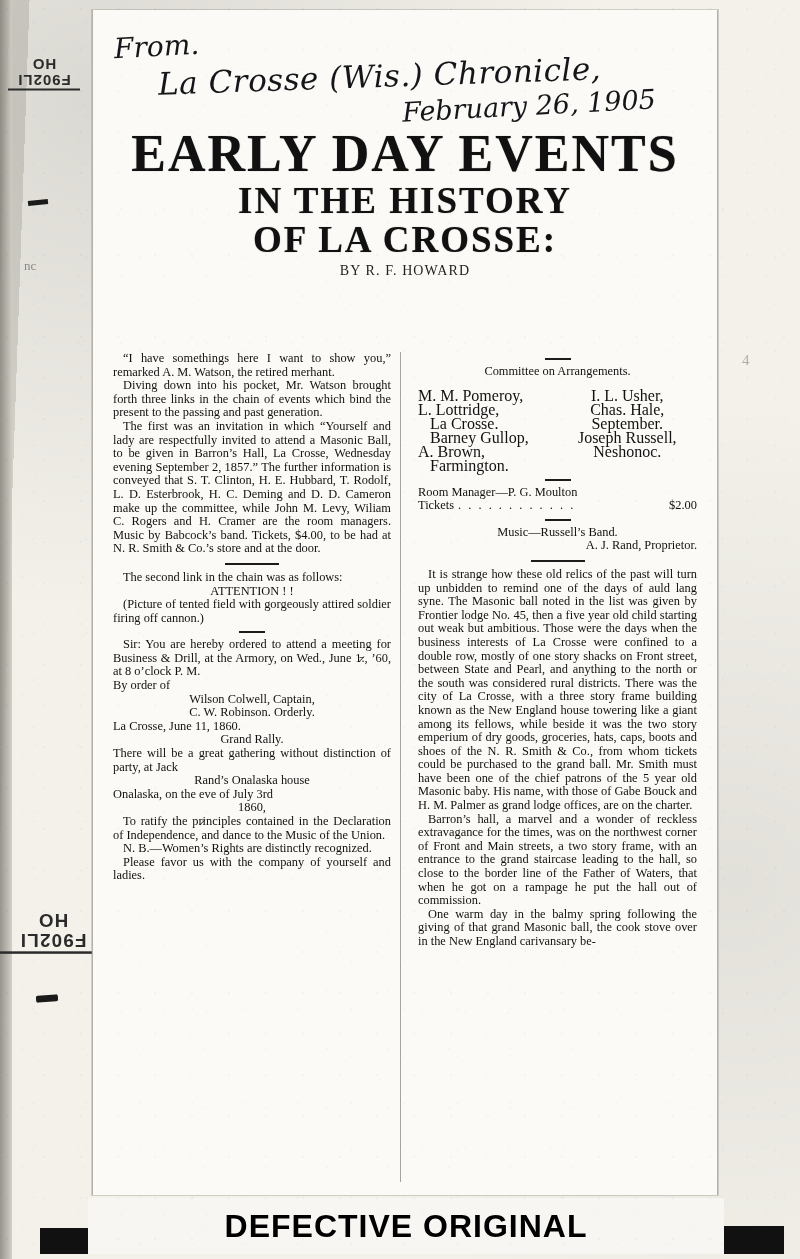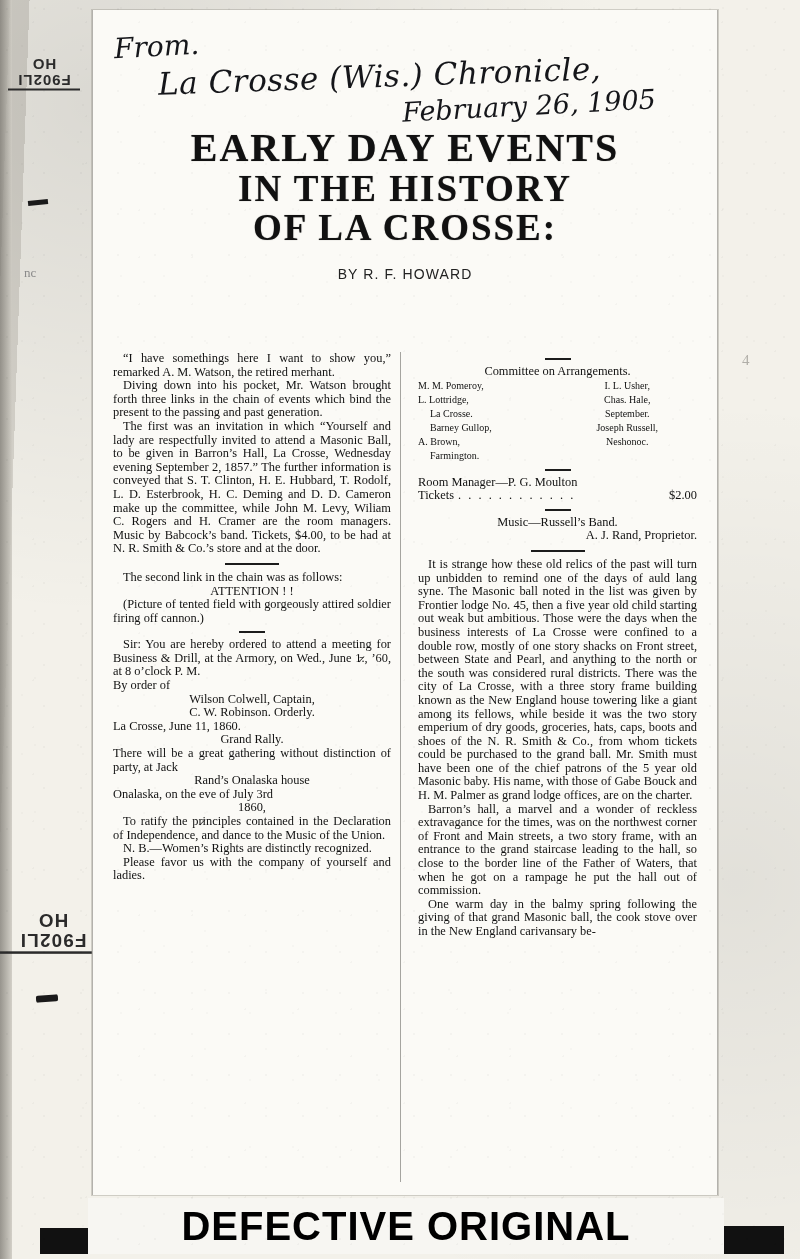--- a/index.html
+++ b/index.html
@@ -44,21 +44,21 @@
   }
   .margin-note .sub{font-size:15px;font-weight:600;display:block;}
   #note-top{left:8px;top:56px;width:72px;}
   #note-bottom{left:10px;top:915px;width:86px;transform:rotate(180deg) scale(1.25);}
 
   .pencil{
     position:absolute;
     font-family:"Liberation Serif", serif;
     color:#8a8a8a;font-size:13px;
   }
-  #pencil-nc{left:24px;top:265px;}
+  #pencil-nc{left:24px;top:258px;}
   #pencil-4{left:742px;top:352px;color:#b0aea8;font-size:15px;}
   .dash-mark{
     position:absolute;left:28px;top:200px;
     width:20px;height:5px;background:#1a1a1a;
     transform:rotate(-6deg);
   }
   .dash-mark2{
     position:absolute;left:36px;top:995px;
     width:22px;height:7px;background:#1a1a1a;
     border-radius:2px;transform:rotate(-4deg);
@@ -95,28 +95,28 @@
   }
   .hl-line{
     font-family:"Liberation Serif", serif;
     font-weight:700;
     color:#111;
     letter-spacing:2px;
     line-height:1.0;
     margin:0 0 2px 0;
     text-shadow:0 0 1px rgba(0,0,0,.45);
   }
-  #hl1{font-size:40px;}
+  #hl1{font-size:52px;}
   #hl2{font-size:37px;}
   #hl3{font-size:37px;}
   #hl4{font-size:39px;}
   #byline{
-    font-family:Liberation Sans, sans-serif;
+    font-family:Liberation Serif, serif;
     font-size:14px;color:#222;letter-spacing:1.1px;
-    margin-top:20px;
+    margin-top:5px;
   }
 
   
   #columns{
     position:absolute;left:12px;top:342px;width:602px;height:830px;
     display:flex;gap:8px;
   }
   .col{
     width:50%;
     padding:0 9px;
@@ -135,39 +135,39 @@
   .col p.right{text-align:right;text-indent:0;}
   .rule{
     width:54px;height:2px;background:#1c1c1c;
     margin:7px auto 6px auto;
   }
   .rule.short{width:26px;height:2px;margin:6px auto 5px auto;}
 
   
   .committee{
     width:100%;border-collapse:collapse;
-    font-size:10px;line-height:14px;
+    font-size:16px;line-height:14px;margin-top:10px;
   }
   .committee td{padding:0;vertical-align:top;}
   .committee td.l{text-align:left;width:50%;}
   .committee td.c{text-align:center;width:50%;}
   .committee td.ind{padding-left:12px;}
 
   .tickets-row{display:flex;justify-content:space-between;align-items:flex-start;}
   .dots{flex:1;margin:0 4px;overflow:hidden;white-space:nowrap;color:#111;letter-spacing:2px;}
 
   
   #banner{
     position:absolute;left:88px;top:1198px;width:636px;height:56px;
     background:#f7f6f2;
     display:flex;align-items:center;justify-content:center;
   }
   #banner-text{
     font-family:"Liberation Sans", sans-serif;
-    font-weight:700;font-size:40px;letter-spacing:1px;color:#000;
+    font-weight:700;font-size:32px;letter-spacing:1px;color:#000;
   }
   .banner-blk{position:absolute;background:#111;}
   #blk-l{left:40px;top:1228px;width:50px;height:26px;}
   #blk-r{left:724px;top:1226px;width:60px;height:28px;}
 
   
   #noise{
     position:absolute;inset:0;pointer-events:none;
     background-image:
       radial-gradient(circle at 18% 22%, rgba(0,0,0,.05) 0 1px, transparent 1px),

